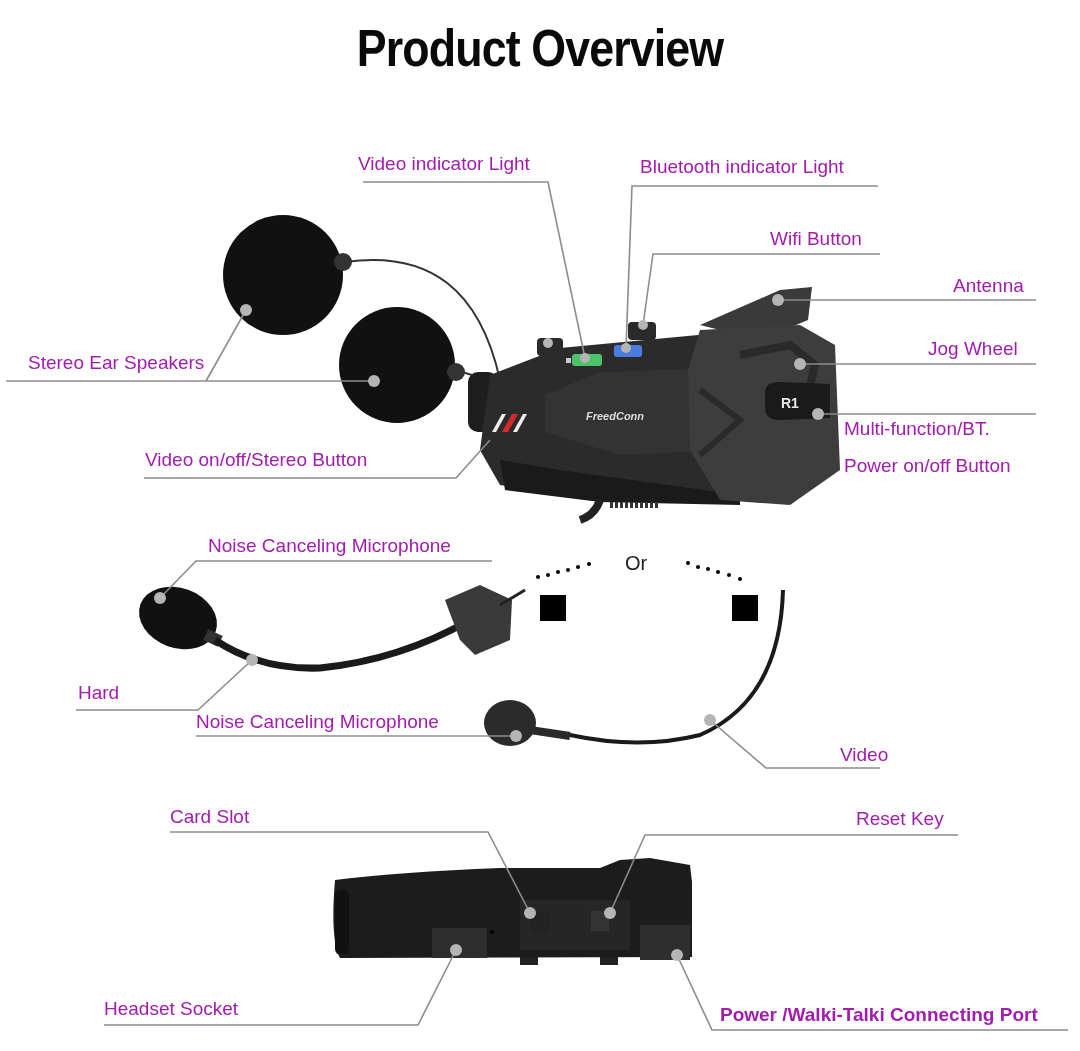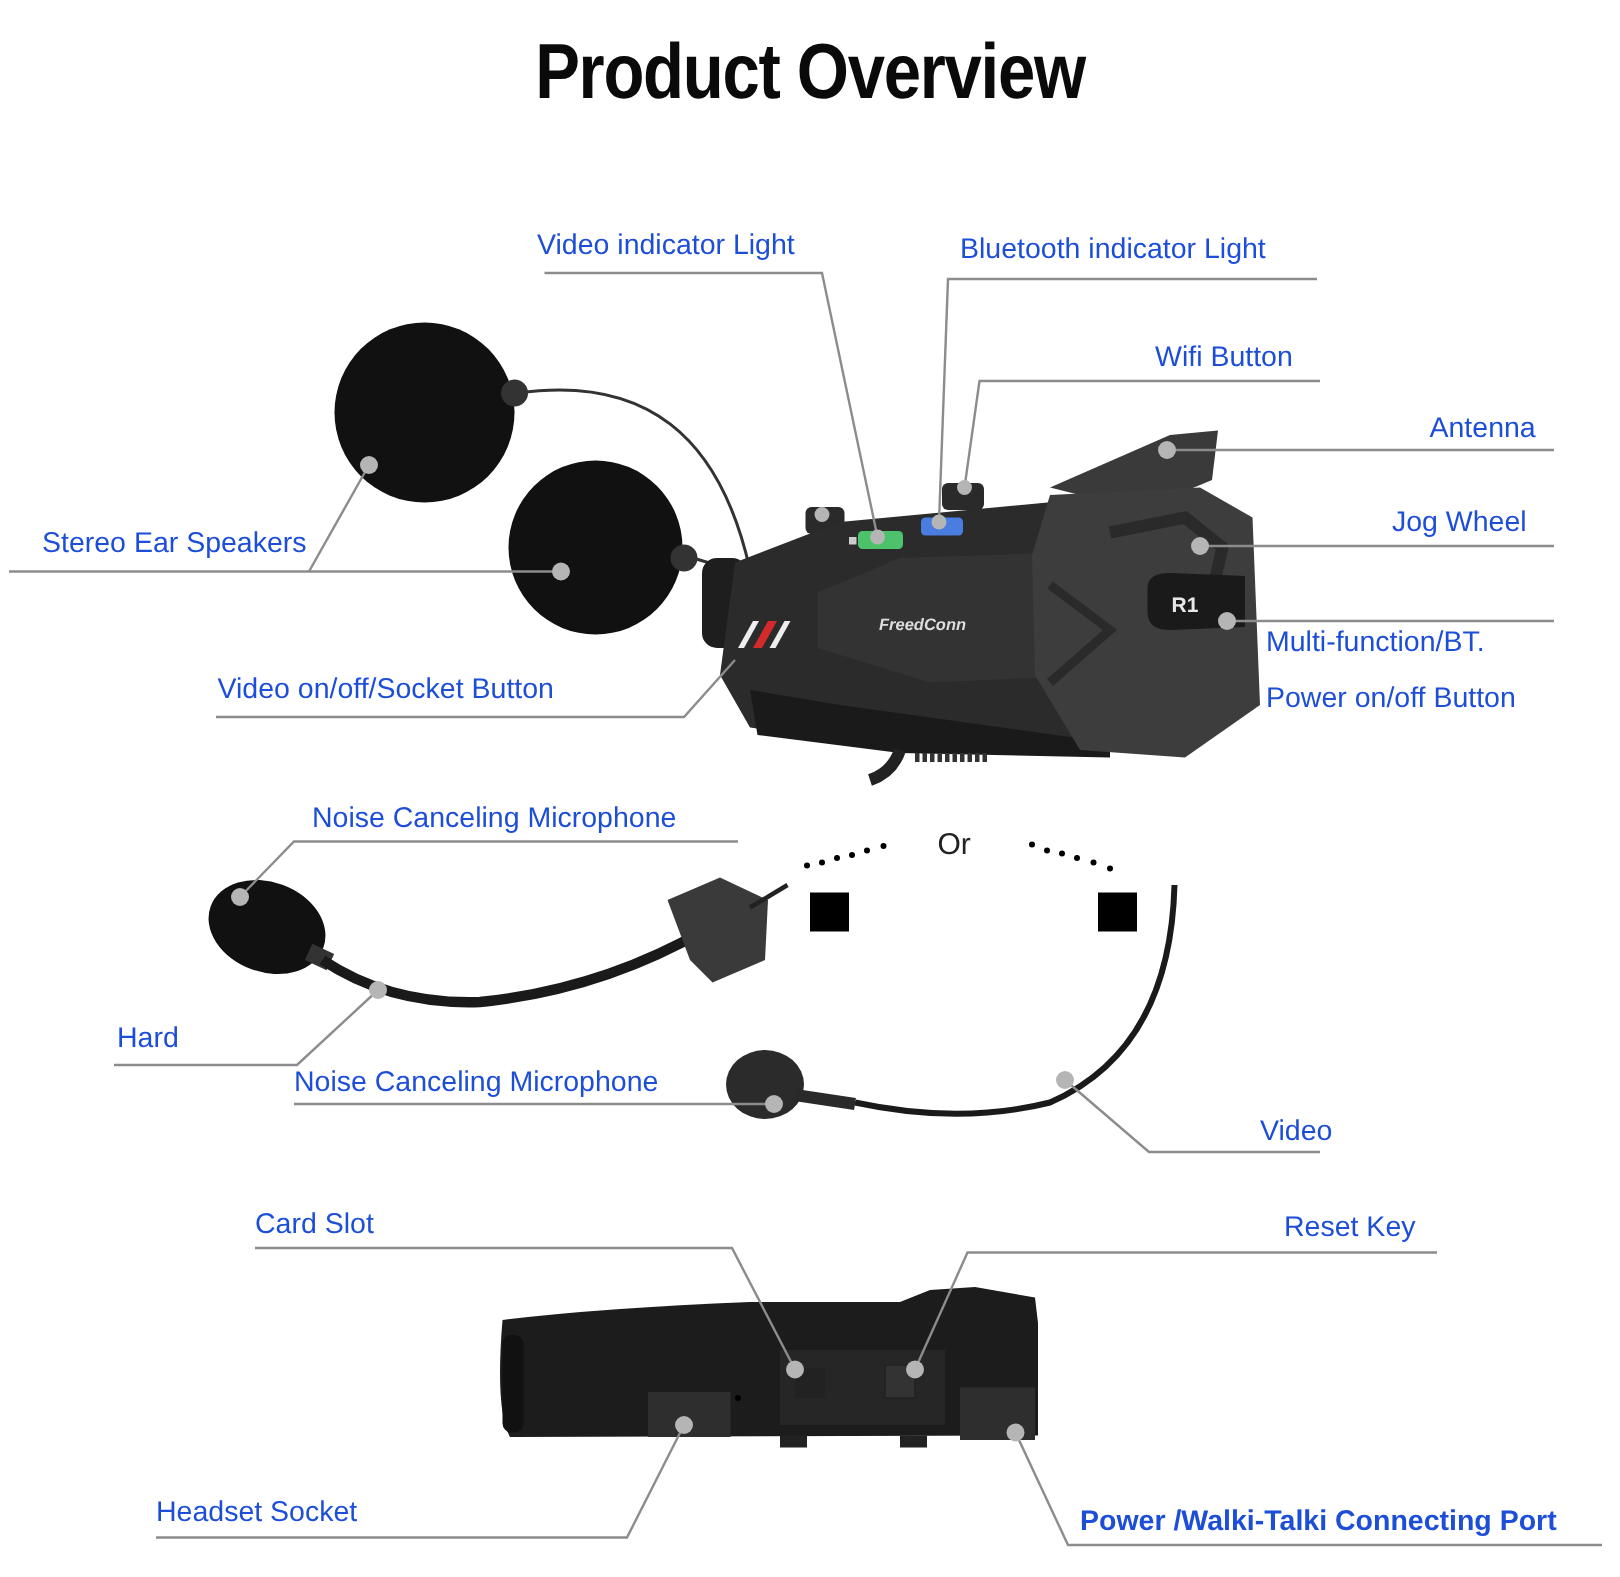--- a/index.html
+++ b/index.html
@@ -1,21 +1,21 @@
 <!DOCTYPE html>
 <html><head>
 <meta charset="utf-8">
 <style>
   html, body { margin: 0; padding: 0; background: #ffffff; }
   body { width: 1080px; height: 1051px; position: relative; overflow: hidden;
          font-family: "Liberation Sans", sans-serif; color: #1a1a1a; }
   .title { position: absolute; left: 0; width: 1080px; top: 18px; text-align: center;
            font-family: "Liberation Sans", sans-serif; font-weight: 700;
            font-size: 52px; letter-spacing: -1px; transform: scaleX(0.86); color: #0a0a0a; }
-  .lbl { position: absolute; font-size: 19px; color: #1d4ed8; white-space: nowrap; line-height: 22px; }
+  .lbl { position: absolute; font-size: 19px; color: #a21caf; white-space: nowrap; line-height: 22px; }
   svg.art { position: absolute; left: 0; top: 0; }
   .or { position: absolute; font-size: 20px; color: #222; text-align: right; }
 </style>
 </head>
 <body>
 
 <div class="title">Product Overview</div>
 
 <svg class="art" width="1080" height="1051" viewBox="0 0 1080 1051">
 
@@ -164,21 +164,21 @@
 </svg>
 
 <div class="lbl" style="left:358px; top:153px;">Video indicator Light</div>
 <div class="lbl" style="left:640px; top:156px;">Bluetooth indicator Light</div>
 <div class="lbl" style="left:770px; top:228px;">Wifi Button</div>
 <div class="lbl" style="left:953px; top:275px;">Antenna</div>
 <div class="lbl" style="left:928px; top:338px;text-align:right;">Jog Wheel</div>
 <div class="lbl" style="left:844px; top:418px;">Multi-function/BT.</div>
 <div class="lbl" style="left:844px; top:455px;">Power on/off Button</div>
 <div class="lbl" style="left:4px; top:352px;margin-left:24px;">Stereo Ear Speakers</div>
-<div class="lbl" style="left:145px; top:449px;">Video on/off/Socket Button</div>
+<div class="lbl" style="left:145px; top:449px;">Video on/off/Stereo Button</div>
 <div class="lbl" style="left:208px; top:535px;">Noise Canceling Microphone</div>
 <div class="or" style="left:625px; top:552px;">Or</div>
 <div class="lbl" style="left:78px; top:682px;">Hard</div>
 <div class="lbl" style="left:196px; top:711px;">Noise Canceling Microphone</div>
 <div class="lbl" style="left:840px; top:744px;">Video</div>
 <div class="lbl" style="left:170px; top:806px;">Card Slot</div>
 <div class="lbl" style="left:856px; top:808px;">Reset Key</div>
 <div class="lbl" style="left:104px; top:998px;">Headset Socket</div>
 <div class="lbl" style="left:720px; top:1004px;font-weight:bold;">Power /Walki-Talki Connecting Port</div>
 

